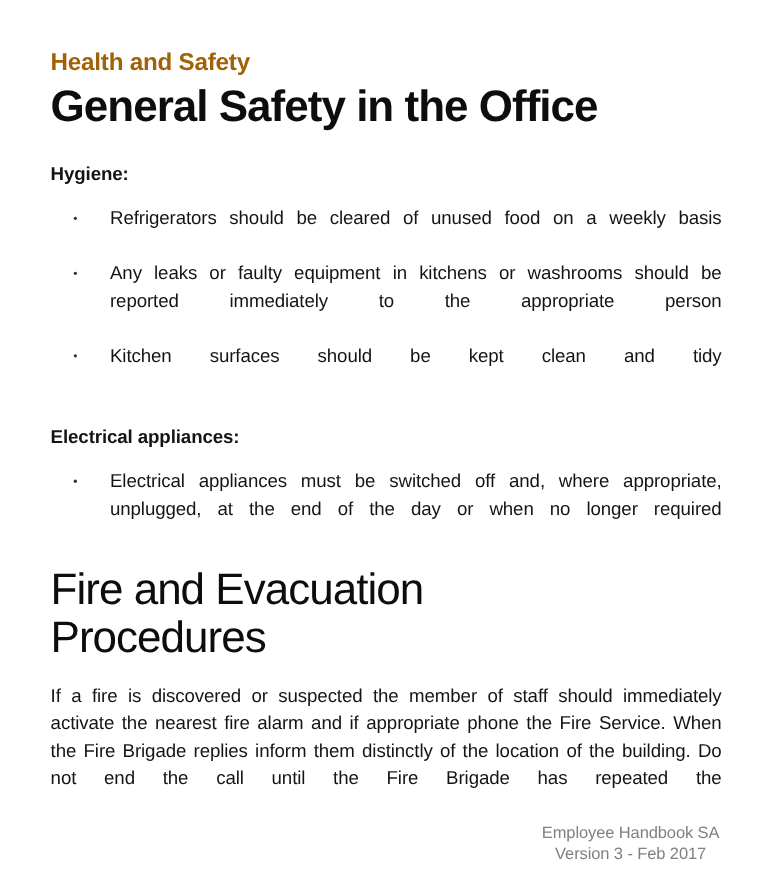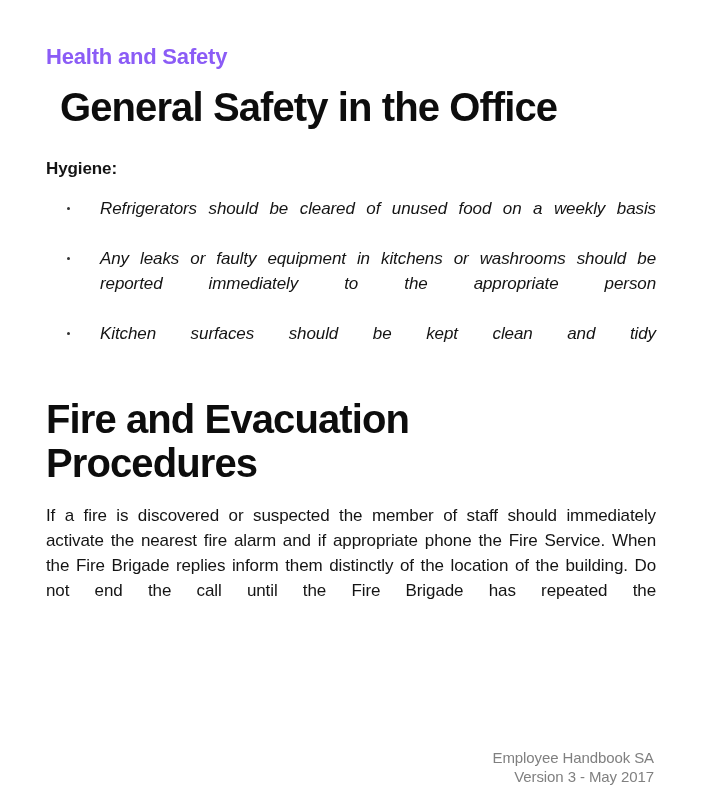--- a/index.html
+++ b/index.html
@@ -28,40 +28,40 @@
     position: absolute;
     left: 46px;
     top: 44px;
     width: 610px;
   }
 
   
   .eyebrow {
     font-size: 22px;
     font-weight: bold;
-    color: #8b5cf6;
+    color: #a16207;
     letter-spacing: -0.2px;
     line-height: 26px;
     margin: 0 0 4px 0;
     white-space: nowrap;
   }
 
   .doc-title {
     font-size: 40px;
     font-weight: bold;
     color: #0d0d0d;
     letter-spacing: -0.9px;
     line-height: 46px;
-    margin: 14px;
+    margin: 0;
     white-space: nowrap;
   }
 
   .section-title {
     font-size: 40px;
-    font-weight: bold;
+    font-weight: normal;
     color: #0d0d0d;
     letter-spacing: -0.9px;
     line-height: 44px;
     margin: 14px 0 0 0;
     max-width: 470px;
   }
 
   
   .lead {
     font-size: 17px;
@@ -84,21 +84,20 @@
   ul.bullets li {
     position: relative;
     padding-left: 54px;
     font-size: 17px;
     line-height: 25px;
     color: #141414;
     text-align: justify;
     text-justify: inter-word;
     letter-spacing: -0.1px;
     margin-bottom: 0px;
-    font-style: italic;
   }
 
   ul.bullets li .bullet-dot {
     position: absolute;
     left: 21px;
     top: 11px;
     width: 3px;
     height: 3px;
     background: #333333;
     border-radius: 50%;
@@ -125,21 +124,21 @@
     text-justify: inter-word;
     letter-spacing: -0.1px;
     margin: 18px 0 0 0;
   }
 
   
   .footer {
     position: absolute;
     right: 52px;
     bottom: 14px;
-    text-align: right;
+    text-align: center;
     color: #808080;
     font-size: 15px;
     line-height: 19px;
     letter-spacing: -0.1px;
   }
   .footer div { white-space: nowrap; }
 </style>
 </head>
 <body>
 
@@ -164,29 +163,34 @@
           <span class="bullet-text">Any leaks or faulty equipment in kitchens or washrooms should be reported immediately to the appropriate person</span>
         </li>
         <li>
           <span class="bullet-dot"></span>
           <span class="bullet-text">Kitchen surfaces should be kept clean and tidy</span>
         </li>
       </ul>
     </div>
 
     <div class="block-electrical">
+      <p class="lead">Electrical appliances:</p>
 
       <ul class="bullets">
+        <li>
+          <span class="bullet-dot"></span>
+          <span class="bullet-text">Electrical appliances must be switched off and, where appropriate, unplugged, at the end of the day or when no longer required</span>
+        </li>
       </ul>
     </div>
 
     <h2 class="section-title">Fire and Evacuation Procedures</h2>
 
     <p class="para">If a fire is discovered or suspected the member of staff should immediately activate the nearest fire alarm and if appropriate phone the Fire Service. When the Fire Brigade replies inform them distinctly of the location of the building. Do not end the call until the Fire Brigade has repeated the</p>
 
   </div>
 
   <div class="footer">
     <div>Employee Handbook SA</div>
-    <div>Version 3 - May 2017</div>
+    <div>Version 3 - Feb 2017</div>
   </div>
 
 </div>
 
 </body></html>

